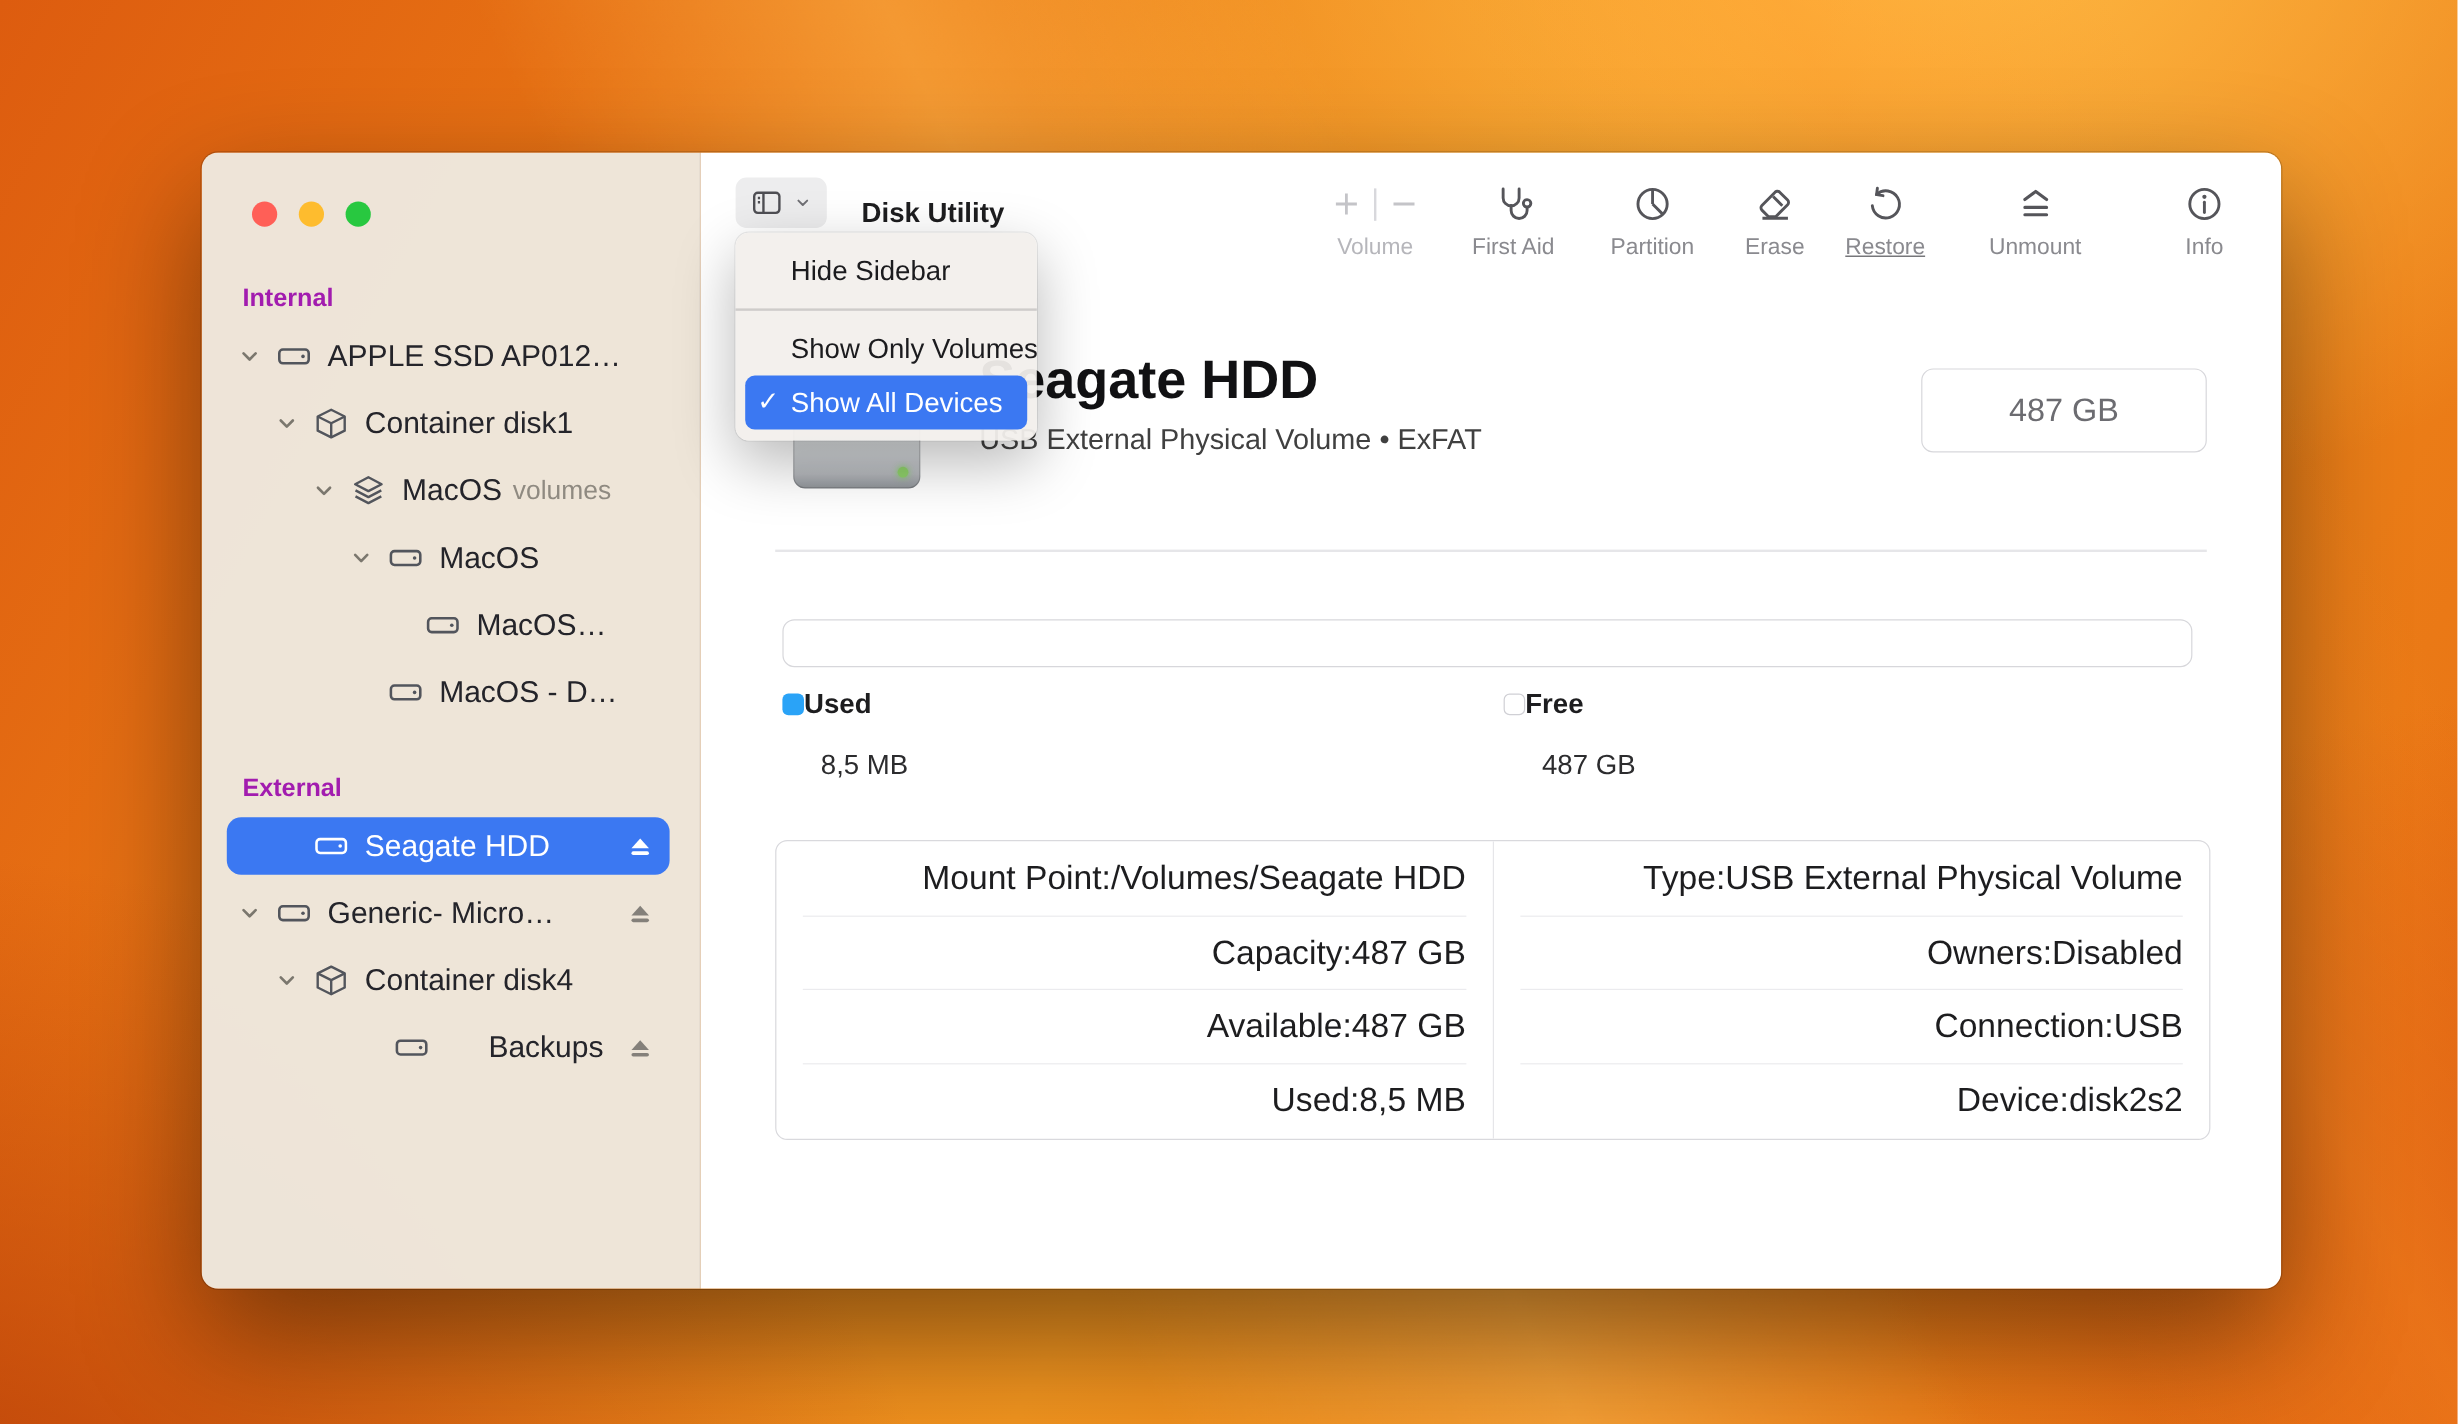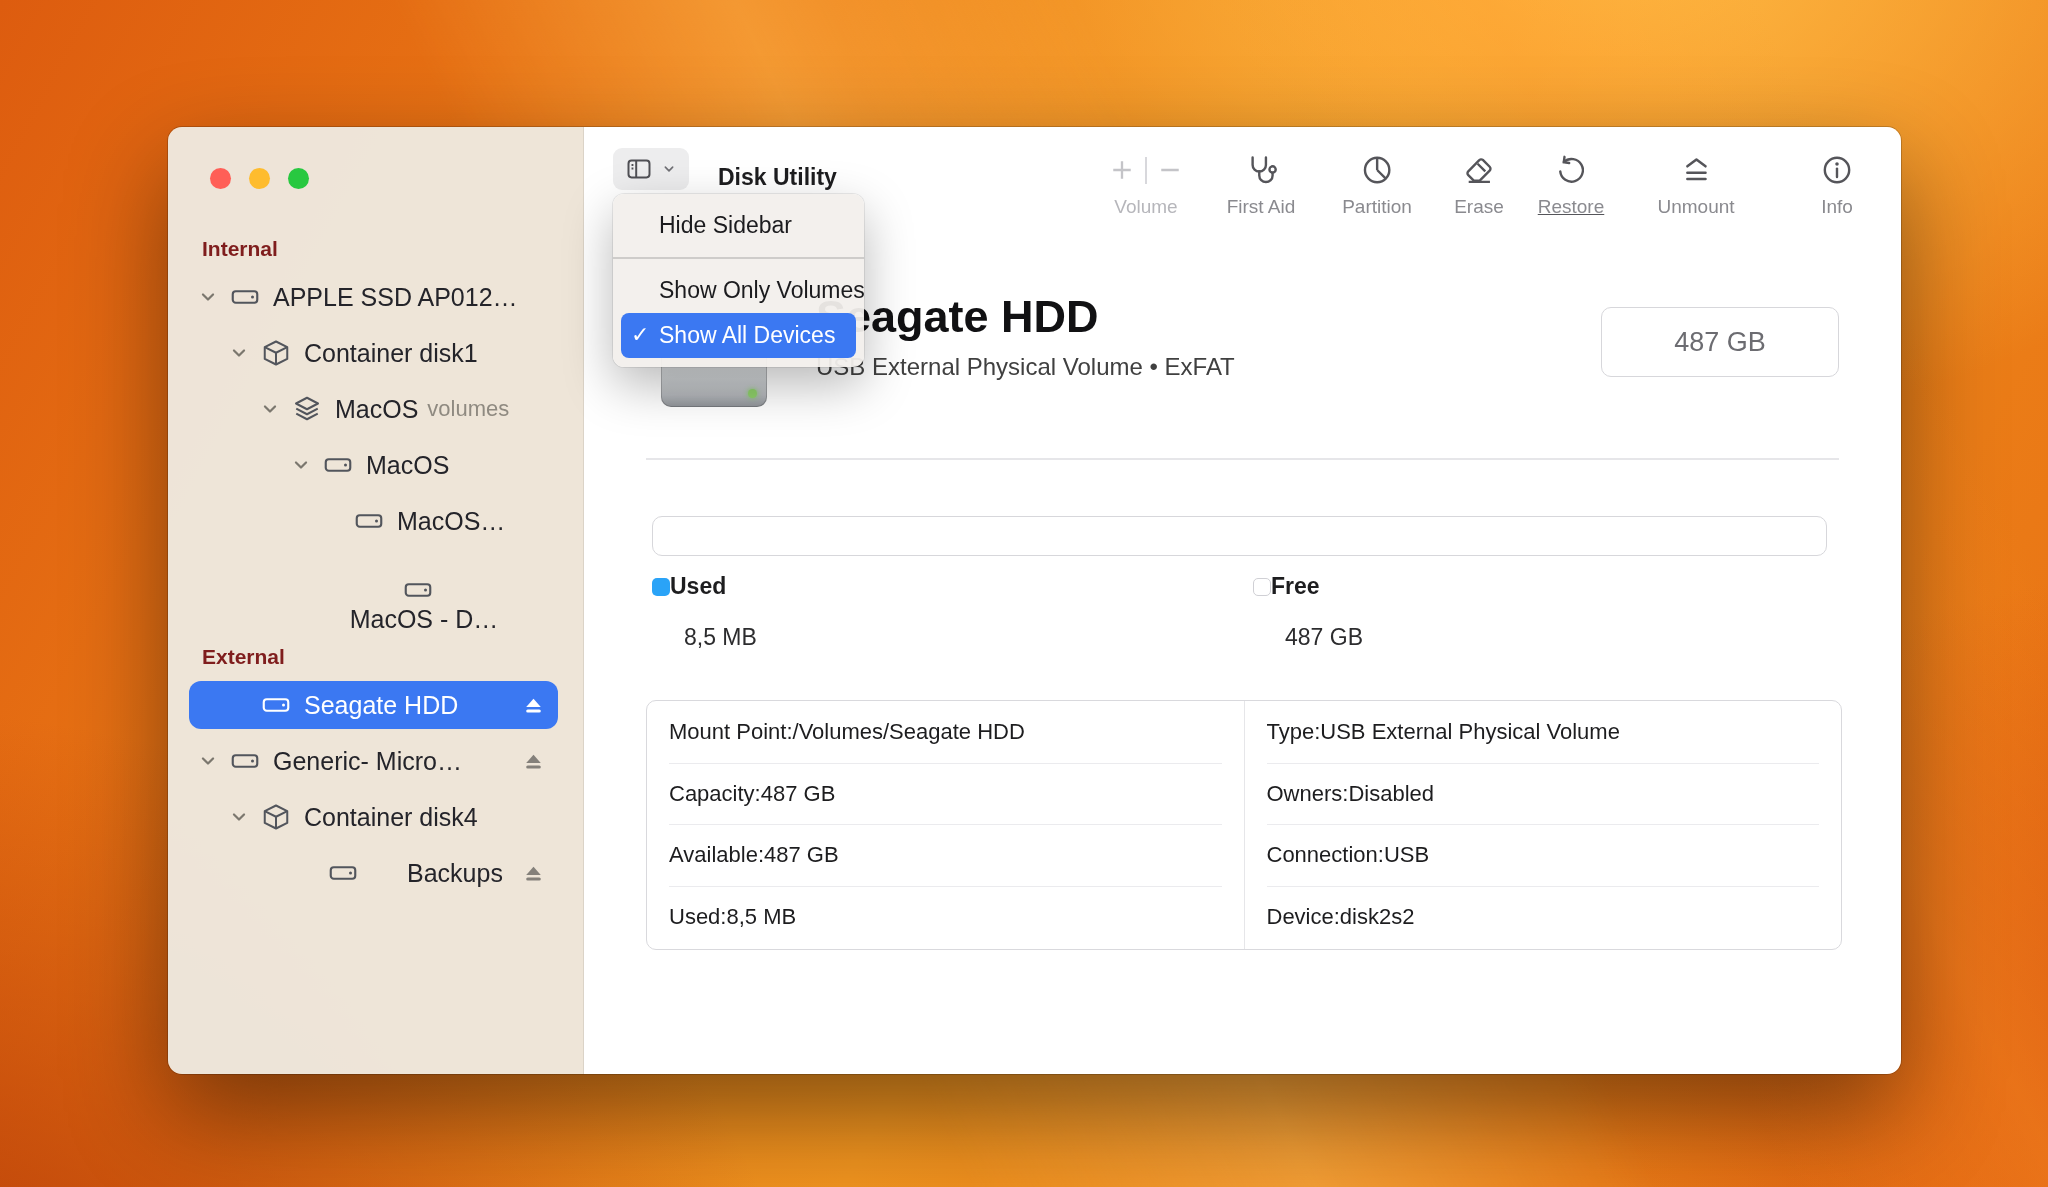--- a/index.html
+++ b/index.html
@@ -20,21 +20,21 @@
   .window{position:absolute;left:168px;top:127px;width:1733px;height:947px;border-radius:14px;
     overflow:hidden;display:flex;
     box-shadow:0 40px 100px rgba(0,0,0,.45), 0 0 0 1px rgba(0,0,0,.18);}
 
   
   .sidebar{flex:0 0 416px;width:416px;background:rgba(238,231,221,.975);position:relative;
     padding-top:41px;border-right:1px solid rgba(0,0,0,.08)}
   .traffic{display:flex;gap:18px;padding-left:42px}
   .tl{width:21px;height:21px;border-radius:50%;display:inline-block}
   .tl-close{background:var(--close)} .tl-min{background:var(--minimize)} .tl-zoom{background:var(--zoom)}
-  .side-header{font-size:21px;font-weight:700;color:#7f1d1d;margin:44px 0 12px 34px}
+  .side-header{font-size:21px;font-weight:700;color:#a21caf;margin:44px 0 12px 34px}
   .side-header.first{margin-top:48px}
   .side-row{height:48px;margin:0 25px 8px 21px;border-radius:12px;display:flex;align-items:center;
     position:relative;font-size:25px;color:#24242a;white-space:nowrap}
   .side-row.selected{background:var(--accent);color:#fff}
   .side-row .chev{width:22px;height:22px;flex:0 0 22px;margin-right:11px;color:#7b776e}
   .side-row .ricon{width:30px;height:30px;flex:0 0 30px;margin-right:13px;color:#52555c}
   .side-row.selected .chev,.side-row.selected .ricon,.side-row.selected .eject{color:#fff}
   .suffix{color:#8f8a81;font-size:22px;margin-left:9px}
   .eject{position:absolute;right:12px;width:25px;height:25px;color:#84807a}
   .icon{display:inline-flex}
@@ -74,21 +74,21 @@
   .legend-row{display:flex;align-items:center;gap:0}
   .legend-square{width:18px;height:18px;border-radius:5px}
   .legend-label{font-size:23px;font-weight:700;color:#1d1d1f}
   .legend-value{margin-left:32px;margin-top:24px;font-size:23px;color:#2c2c2e}
 
   
   .details{position:absolute;left:62px;top:573px;width:1196px;height:250px;border:1.5px solid #d9d9dd;
     border-radius:10px;display:flex;overflow:hidden}
   .details-col{flex:1;padding:0 22px}
   .details-col + .details-col{border-left:1.5px solid #e6e6e9}
-  .detail-row{height:61.5px;display:flex;align-items:center;justify-content:flex-start;font-size:22px;color:#1d1d1f}
+  .detail-row{height:61.5px;display:flex;align-items:center;justify-content:flex-end;font-size:28px;color:#1d1d1f}
   .detail-row + .detail-row{border-top:1.5px solid #ebebee}
 
   
   .menu{position:absolute;left:29px;top:67px;width:251px;padding:9px 0;z-index:40;
     background:rgba(242,239,236,.94);border-radius:11px;
     box-shadow:0 0 0 1px rgba(0,0,0,.08), 0 18px 50px rgba(0,0,0,.28)}
   .menu-item{height:45px;margin:0 8px;border-radius:8px;display:flex;align-items:center;padding-left:38px;
     position:relative;font-size:23px;color:#1b1b1e;white-space:nowrap}
   .menu-item.highlighted{background:var(--accent);color:#fff}
   .menu-check{position:absolute;left:10px;font-size:22px;font-weight:700}
@@ -169,21 +169,21 @@
           <div class="side-row" style="padding-left: 132px;">
             <span class="chev icon"></span>
             <span class="ricon icon">
               <svg viewBox="0 0 24 24" fill="none" stroke="currentColor" stroke-width="1.7">
                 <rect x="2.2" y="7.4" width="19.6" height="9.2" rx="2.4"></rect>
                 <circle cx="18" cy="12" r="1.2" fill="currentColor" stroke="none"></circle>
               </svg>
             </span>
             <span class="rlabel">MacOS…</span>
           </div>
-          <div class="side-row" style="padding-left: 101px; flex-direction: column;">
+          <div class="side-row" style="padding-left: 101px;">
             <span class="chev icon"></span>
             <span class="ricon icon">
               <svg viewBox="0 0 24 24" fill="none" stroke="currentColor" stroke-width="1.7">
                 <rect x="2.2" y="7.4" width="19.6" height="9.2" rx="2.4"></rect>
                 <circle cx="18" cy="12" r="1.2" fill="currentColor" stroke="none"></circle>
               </svg>
             </span>
             <span class="rlabel">MacOS - D…</span>
           </div>
           <div class="side-header">External</div>

